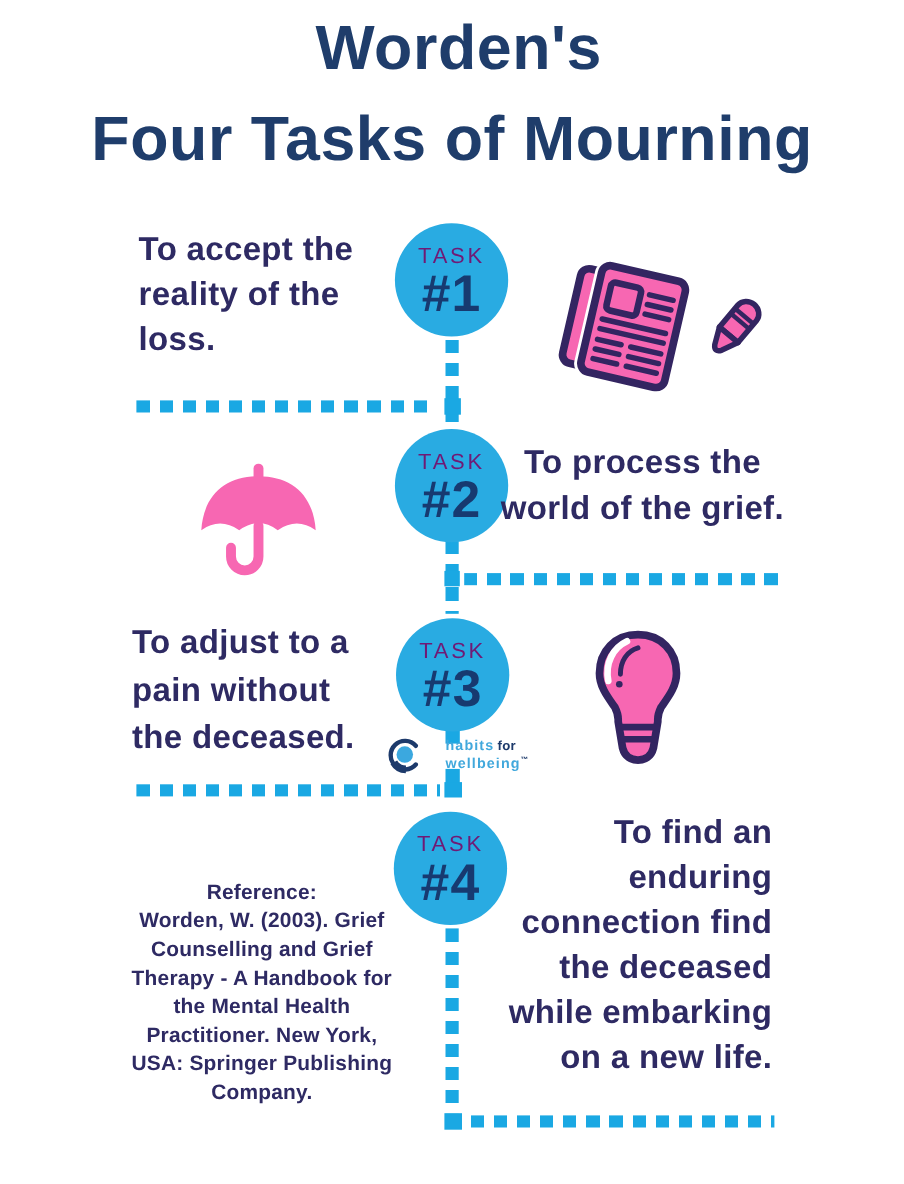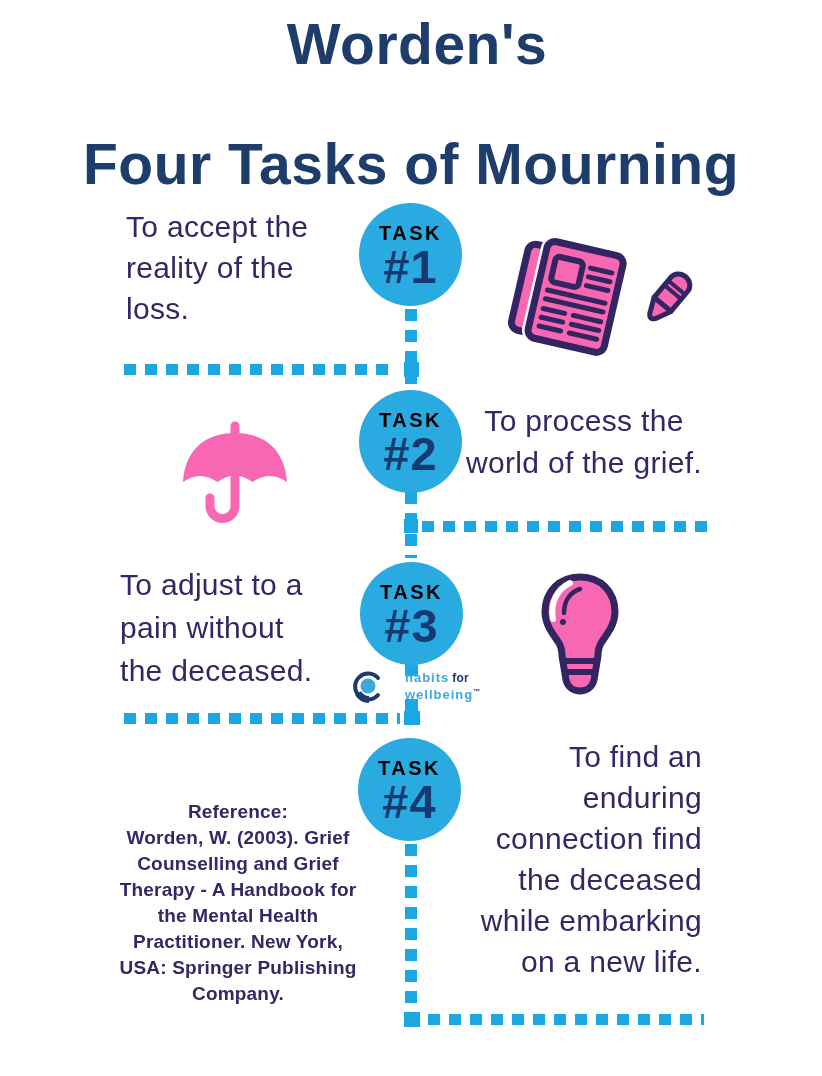--- a/index.html
+++ b/index.html
@@ -6,38 +6,38 @@
   .canvas{
     position:relative;width:822px;height:1076px;background:#ffffff;
     font-family:"Liberation Sans", sans-serif;overflow:hidden;
   }
   .abs{position:absolute;}
 
   
   .title{position:absolute;left:0;right:0;text-align:center;font-weight:bold;
          color:#1f3d6b;font-size:57px;letter-spacing:.5px;line-height:60px;}
   .title.l1{top:14px;padding-left:12px;}
-  .title.l2{top:96px;margin-top:38px;}
+  .title.l2{top:96px;}
 
   
   .dash-h{position:absolute;height:11px;
     background:repeating-linear-gradient(to right,#1aa8e3 0 12px,transparent 12px 21px);}
   .dash-v{position:absolute;width:12px;
     background:repeating-linear-gradient(to bottom,#1aa8e3 0 12px,transparent 12px 21px);}
   .dash-sq{position:absolute;width:14px;height:14px;background:#1aa8e3;}
 
   
   .badge{position:absolute;width:103px;height:103px;border-radius:50%;
     background:#29abe2;display:flex;flex-direction:column;align-items:center;
     justify-content:center;}
-  .badge-task{font-size:20px;letter-spacing:2.5px;font-weight:bold;color:#000000;line-height:21px;margin-top:2px;}
+  .badge-task{font-size:20px;letter-spacing:2.5px;font-weight:normal;color:#701a75;line-height:21px;margin-top:2px;}
   .badge-num{font-size:47px;font-weight:bold;color:#173a70;line-height:45px;letter-spacing:1px;}
 
   
-  .task-text{position:absolute;font-weight:normal;color:#2e2a63;white-space:pre-line;letter-spacing:.3px;}
+  .task-text{position:absolute;font-weight:bold;color:#2e2a63;white-space:pre-line;letter-spacing:.3px;}
   .t1{left:126px;top:206px;font-size:30px;line-height:41px;}
   .t2{left:450px;top:400px;width:268px;font-size:30px;line-height:42px;text-align:center;}
   .t3{left:120px;top:563px;font-size:30px;line-height:43px;}
   .t4{left:420px;top:736px;width:282px;font-size:30px;line-height:41px;text-align:right;}
 
   .ref{position:absolute;left:78px;top:799px;width:320px;font-size:19px;line-height:26px;
        text-align:center;font-weight:bold;color:#2e2a63;white-space:pre-line;letter-spacing:.2px;}
 
   
   .logo{position:absolute;left:348px;top:668px;display:flex;align-items:flex-start;}

